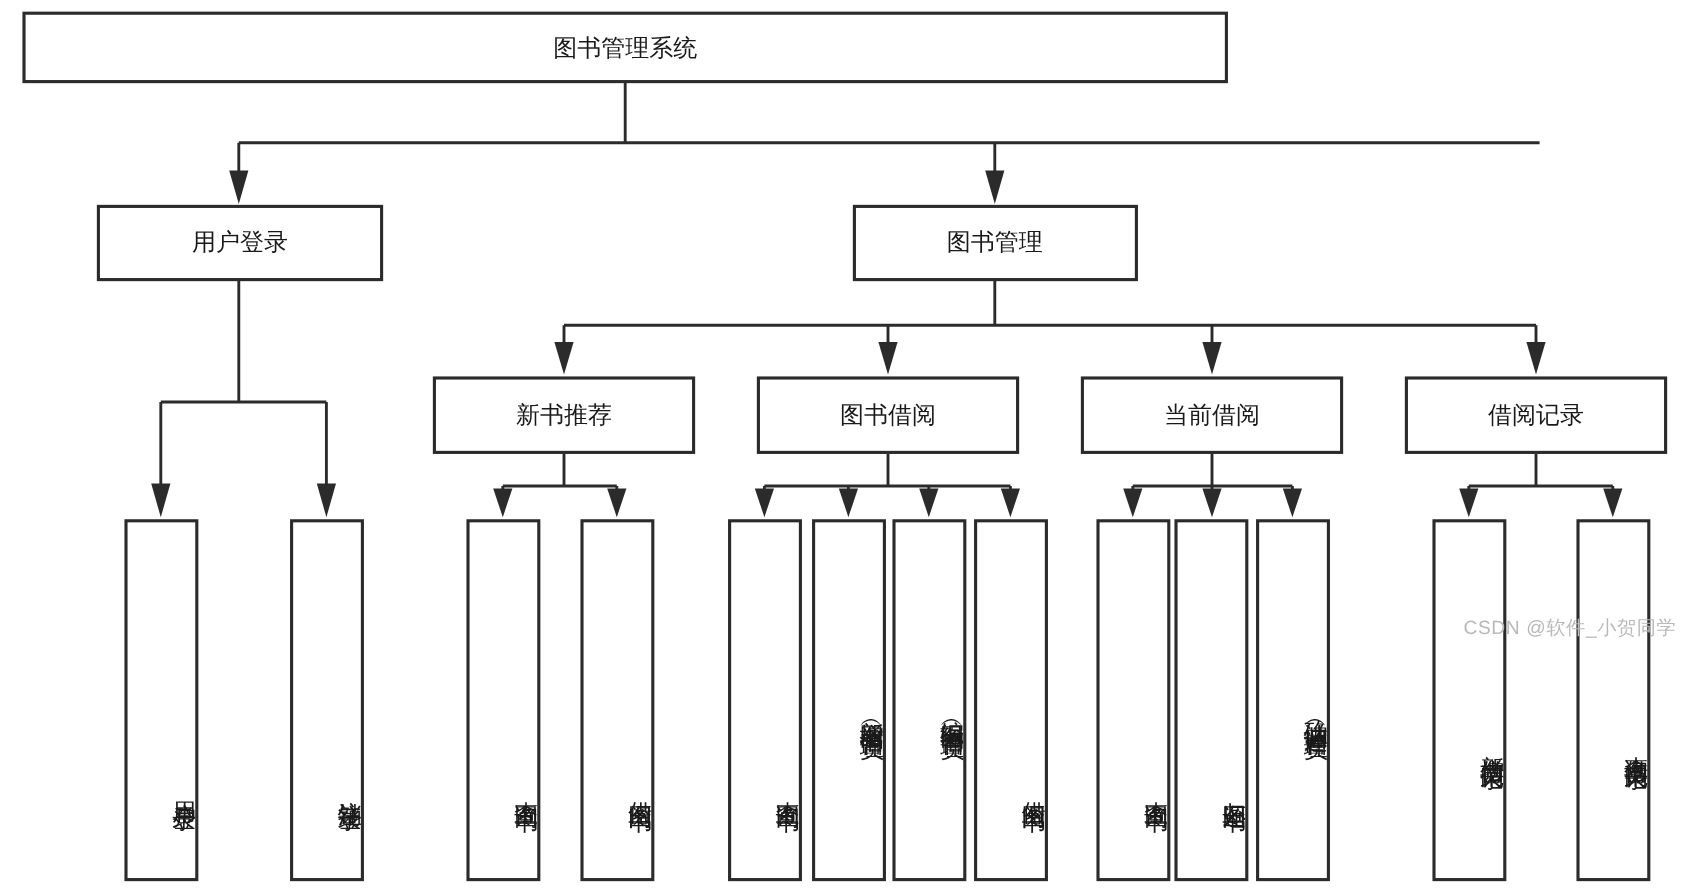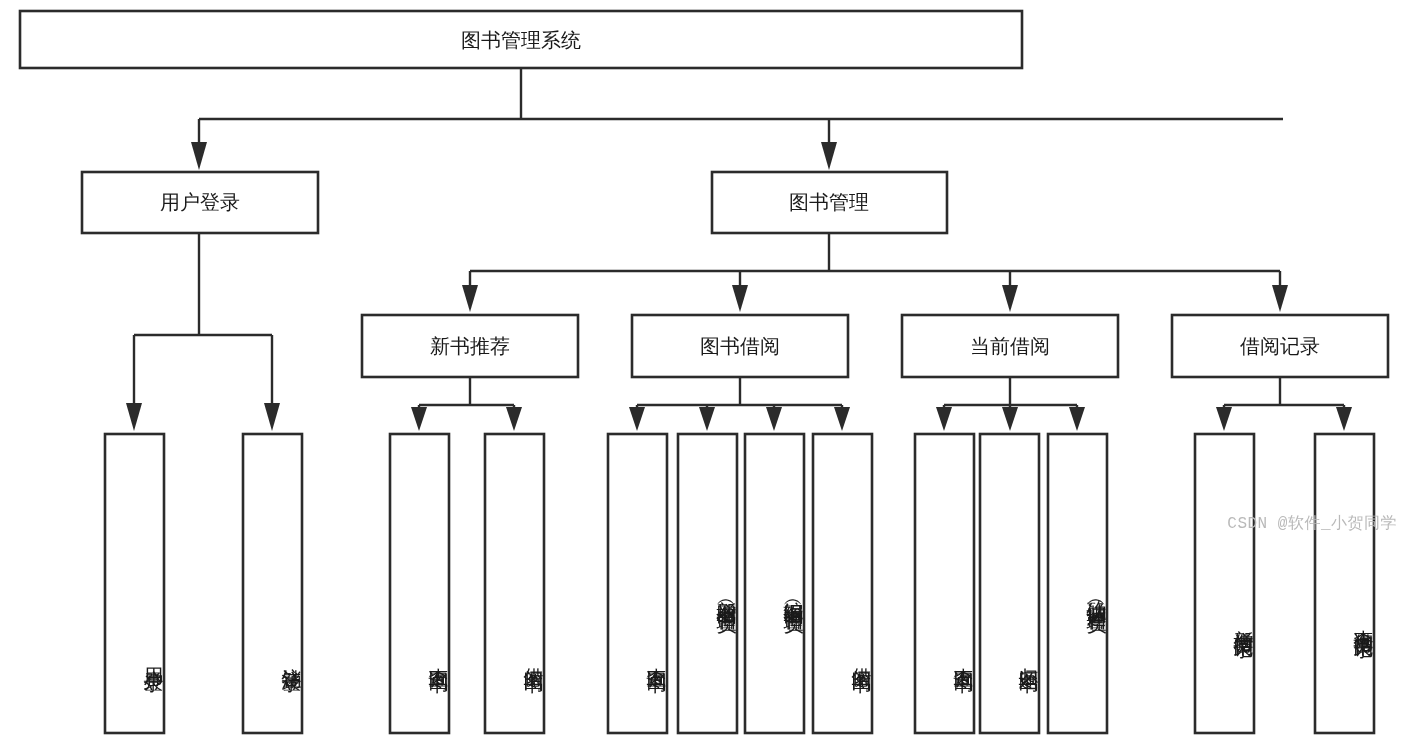--- a/index.html
+++ b/index.html
@@ -24,21 +24,21 @@
     text-orientation:upright;
     font-family:"DejaVu Sans","Liberation Sans",sans-serif;
     font-size:20px;color:#1a1a1a;
     letter-spacing:2px;
     line-height:1;
     pointer-events:none;
     white-space:nowrap;
   }
   .watermark{
     position:absolute;right:8px;bottom:4px;
-    font-family:Liberation Mono, monospace;
+    font-family:Liberation Sans, sans-serif;
     font-size:16px;color:#b9b9b9;letter-spacing:0.5px;
     white-space:nowrap;
   }
 </style>
 </head>
 <body>
 
 <div id="diagram-root">
 
   <svg class="canvas" viewBox="0 0 1405 747">

